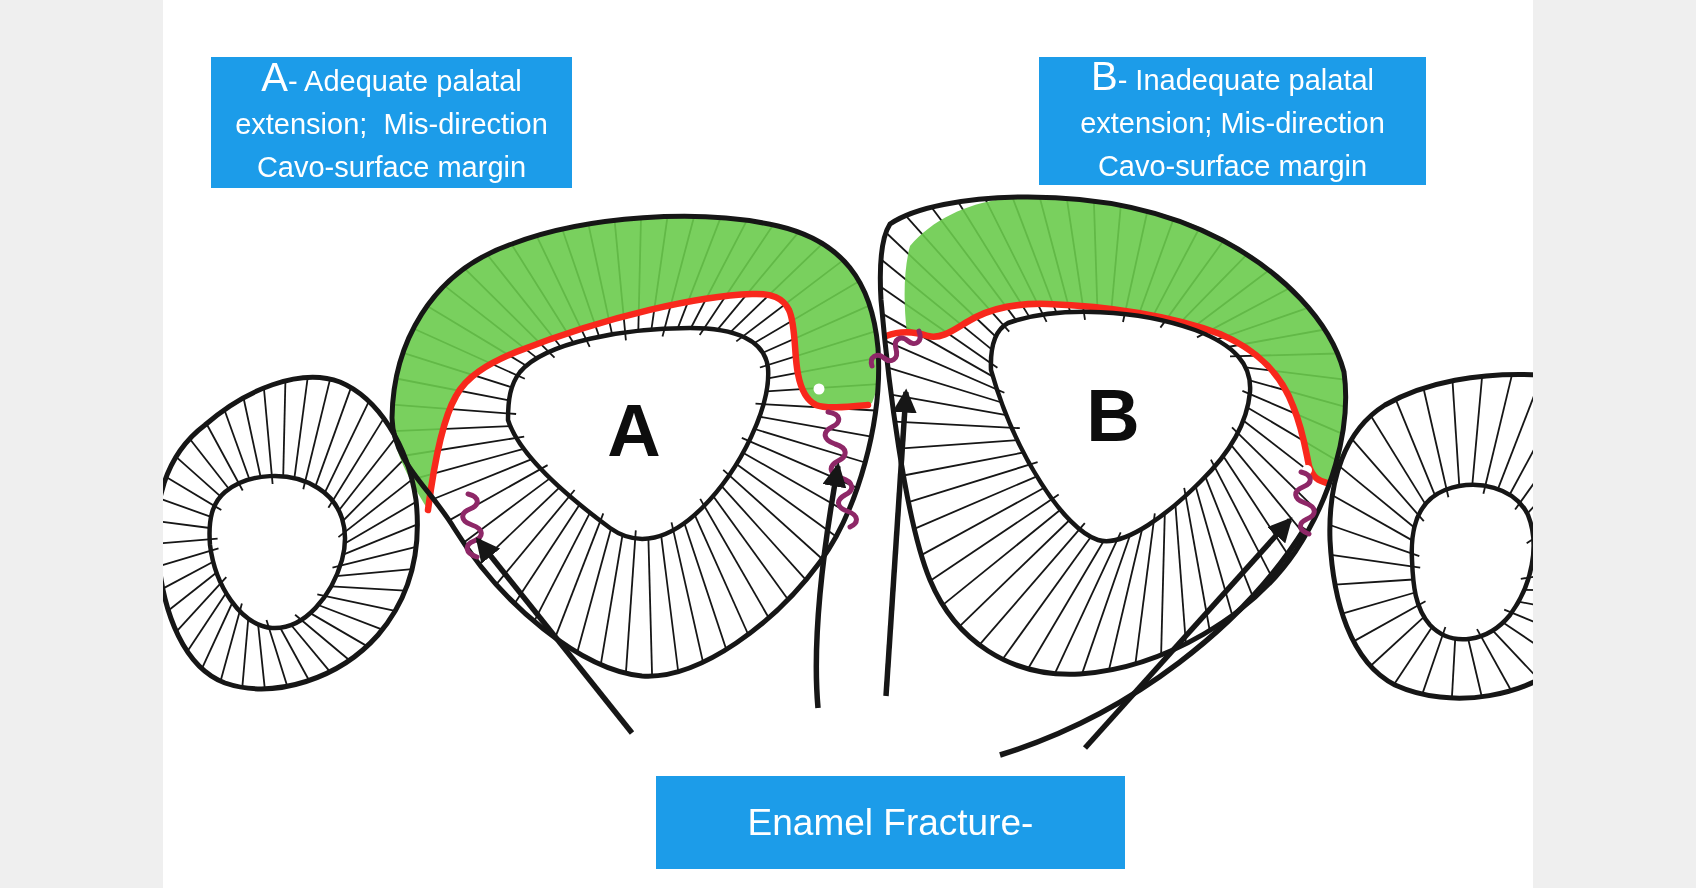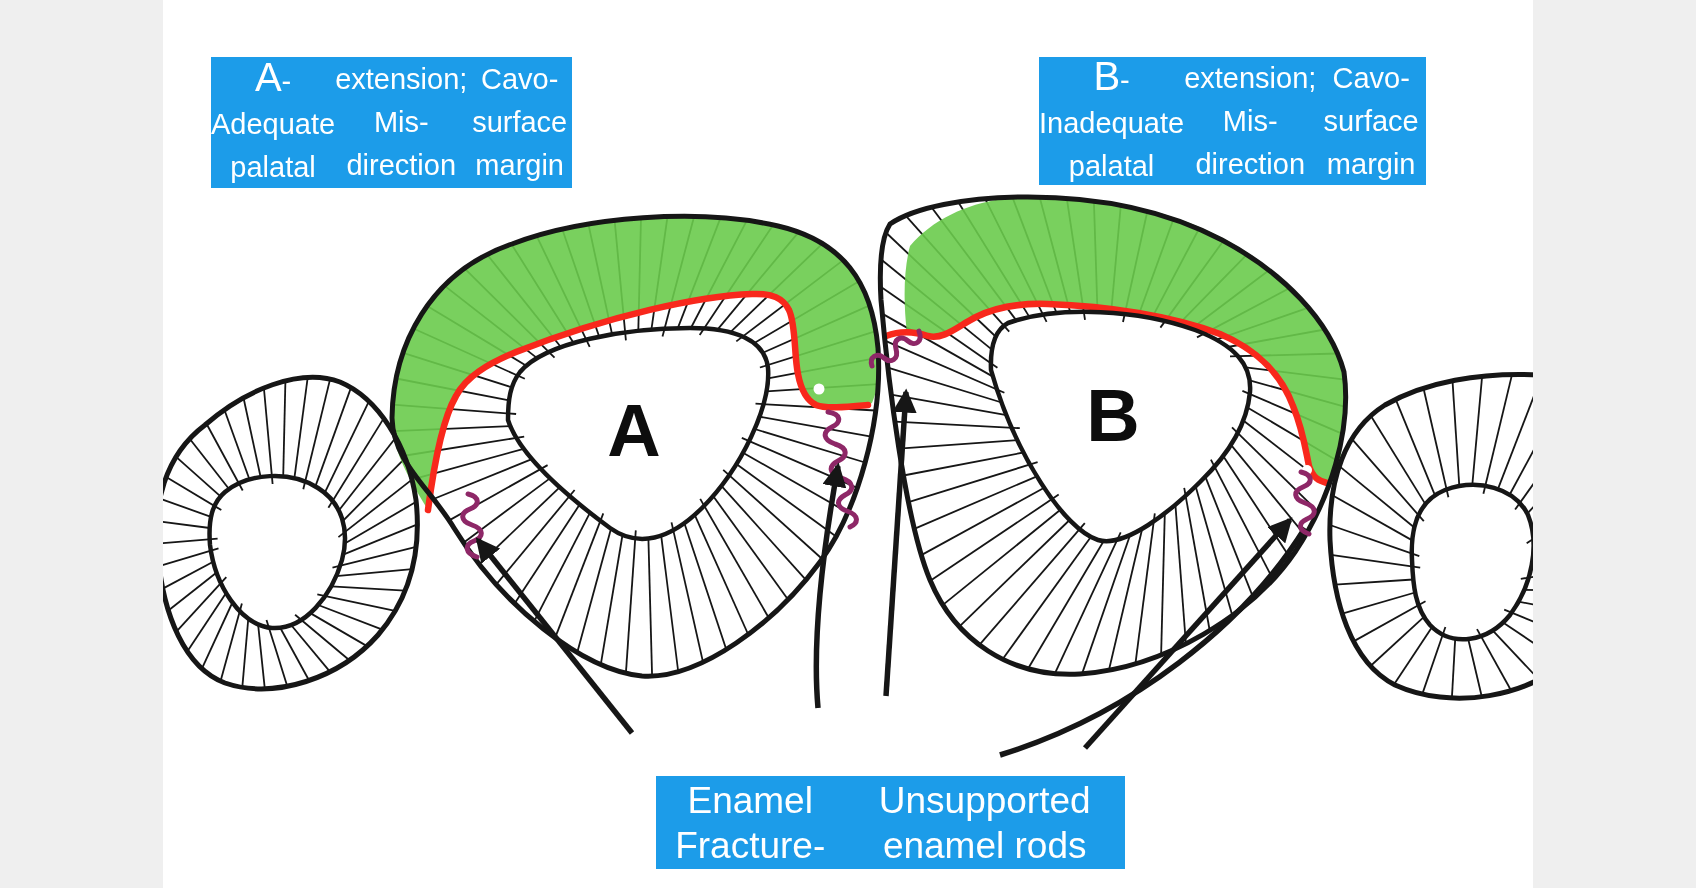--- a/index.html
+++ b/index.html
@@ -29,21 +29,21 @@
   .restoration{fill:var(--restoration-green);fill-opacity:0.9;stroke:none;}
   .cavo{fill:none;stroke:var(--cavosurface-red);stroke-width:6.5;stroke-linecap:round;stroke-linejoin:round;}
   .fracture{fill:none;stroke:var(--fracture-purple);stroke-width:5;stroke-linecap:round;stroke-linejoin:round;}
   .pointer{fill:none;stroke:var(--ink);stroke-width:5.5;stroke-linecap:butt;}
   .whitedot{fill:#fff;stroke:none;}
   .tooth-letter{font-family:"Liberation Sans",sans-serif;font-weight:bold;font-size:74px;fill:#0d0d0d;text-anchor:middle;}
 
   
   .callout{
     position:absolute;z-index:6;background:var(--accent-blue);color:#fff;
-    display:flex;flex-direction:row;justify-content:center;align-items:center;
+    display:flex;flex-direction:column;justify-content:center;align-items:center;
     text-align:center;white-space:pre-wrap;
   }
   .callout .cline{line-height:43px;font-size:29px;}
   .callout .lead{font-size:40px;}
   .callout.box-a{left:211px;top:57px;width:361px;height:131px;}
   .callout.box-b{left:1039px;top:57px;width:387px;height:128px;}
   .callout.box-bottom{left:656px;top:776px;width:469px;height:93px;}
   .callout.box-bottom .cline{line-height:45px;font-size:37px;}
 </style>
 </head>
@@ -427,16 +427,15 @@
   </div>
 
   <div class="callout box-b">
     <div class="cline"><span class="lead">B</span><span>- Inadequate palatal</span></div>
     <div class="cline">extension; Mis-direction</div>
     <div class="cline">Cavo-surface margin</div>
   </div>
 
   <div class="callout box-bottom">
     <div class="cline">Enamel Fracture-</div>
-    <div class="cline">Unsupported enamel rods</div>
   </div>
 
 </div>
 
 </body></html>

